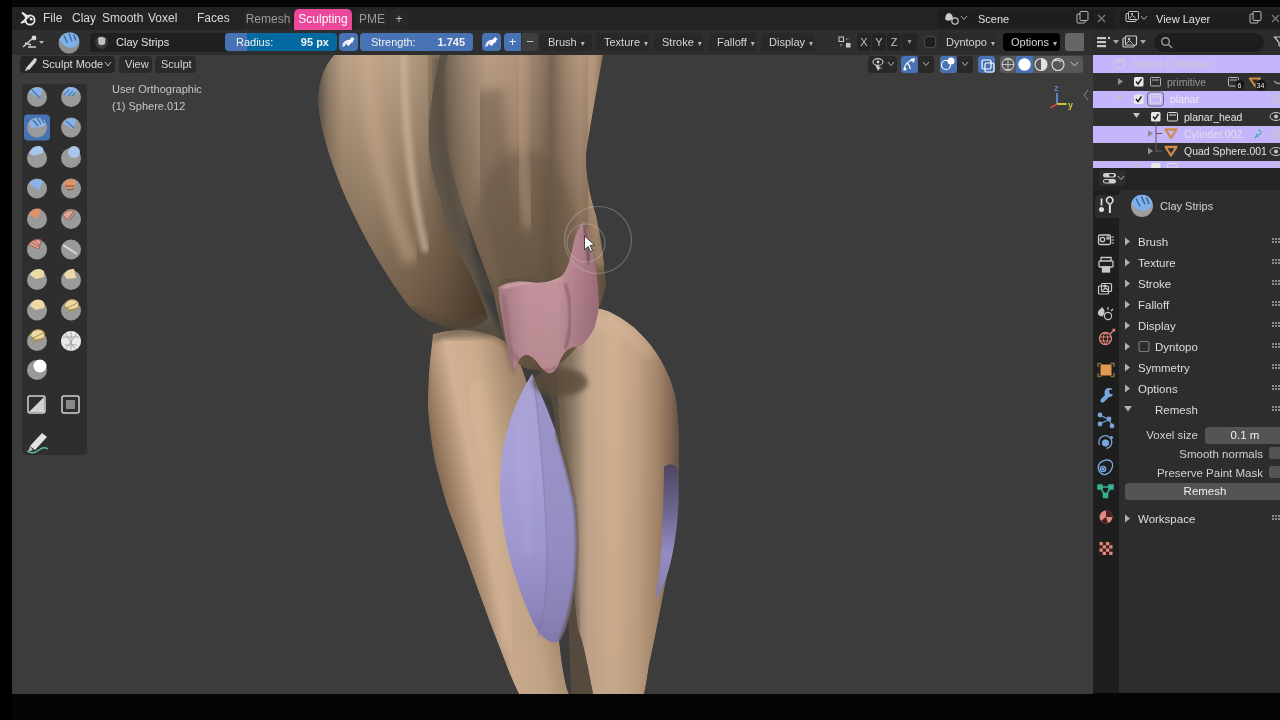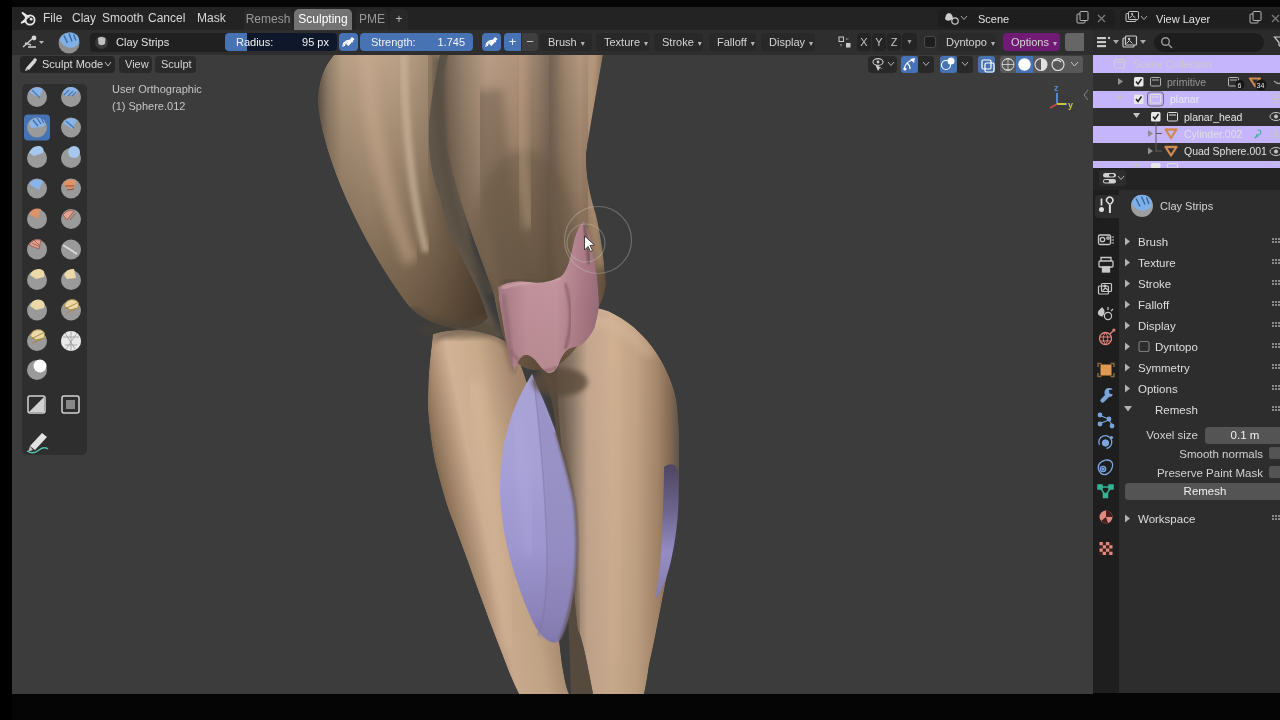--- a/index.html
+++ b/index.html
@@ -5,34 +5,34 @@
   * { margin:0; padding:0; box-sizing:border-box; }
   html,body { width:1280px; height:720px; background:#000; overflow:hidden;
     font-family:"Liberation Sans", sans-serif; }
   #stage { position:absolute; left:12px; top:0; width:1280px; height:720px; background:#050505; }
   .abs { position:absolute; }
   
   #topbar { left:0; top:7px; width:1280px; height:23px; background:#232323; }
   .menu { position:absolute; top:0; height:23px; line-height:23px; color:#d8d8d8; font-size:12px; }
   .tab { position:absolute; top:2px; height:21px; line-height:21px; font-size:12px;
     color:#999; text-align:center; background:#282828; border-radius:5px 5px 0 0; }
-  .tab.active { background:#737373; color:#fff; }
+  .tab.active { background:#ec4899; color:#fff; }
   
   #toolhdr { left:0; top:30px; width:1081px; height:25px; background:#2e2e2e; }
   #outlhdr { left:1081px; top:30px; width:199px; height:25px; background:#2b2b2b; }
   .btn { position:absolute; top:3px; height:18px; background:#282828; border-radius:4px;
     color:#d5d5d5; font-size:11px; line-height:18px; text-align:center; }
   .drop { position:absolute; top:3px; height:18px; background:#282828; border-radius:4px;
     color:#d5d5d5; font-size:11px; line-height:18px; padding-left:8px; }
   .drop .car { color:#b5b5b5; font-size:8px; margin-left:4px; }
   .slider { position:absolute; top:3px; height:18px; border-radius:4px; overflow:hidden;
-    background:#0f172a; font-size:11px; color:#f2f2f2; line-height:18px; }
+    background:#0369a1; font-size:11px; color:#f2f2f2; line-height:18px; }
   .slider .fill { position:absolute; left:0; top:0; bottom:0; background:#4772b3; }
   .slider .lab { position:absolute; left:11px; top:0; }
-  .slider .val { position:absolute; right:8px; top:0; }
+  .slider .val { position:absolute; right:8px; top:0;font-weight:bold; }
   
   #outliner { left:1081px; top:55px; width:199px; height:113px; background:#c4b5fd; overflow:hidden; }
   #props { left:1081px; top:168px; width:199px; height:525px; background:#2d2d2d; }
   #propshdr { position:absolute; left:0; top:0; width:199px; height:22px; background:#232323; }
   #navcol { position:absolute; left:0; top:22px; width:26px; height:503px; background:#1e1e1e; }
   
   #status { left:0; top:694px; width:1126px; height:18px; background:#232323;
     font-size:11px; color:#a6a6a6; line-height:18px;margin-top:36px; }
 </style>
 </head>
@@ -41,22 +41,22 @@
 
   <div id="topbar" class="abs">
     <svg class="abs" style="left:7px;top:3px" width="18" height="18" viewBox="0 0 18 18">
       <path d="M10.5 7.5 L3 2.5 L8 8.2 L2 13 L7.5 11" fill="none" stroke="#e8e8e8" stroke-width="1.6"></path>
       <circle cx="11" cy="10" r="4.6" fill="none" stroke="#e8e8e8" stroke-width="1.8"></circle>
       <circle cx="12.2" cy="9.2" r="1.4" fill="#e8e8e8"></circle>
     </svg>
     <div class="menu" style="left:31px">File</div>
     <div class="menu" style="left:60px">Clay</div>
     <div class="menu" style="left:90px">Smooth</div>
-    <div class="menu" style="left:136px">Cancel</div>
-    <div class="menu" style="left:185px">Mask</div>
+    <div class="menu" style="left:136px">Voxel</div>
+    <div class="menu" style="left:185px">Faces</div>
     <div class="tab" style="left:232px;width:48px">Remesh</div>
     <div class="tab active" style="left:282px;width:58px">Sculpting</div>
     <div class="tab" style="left:344px;width:32px">PME</div>
     <div class="tab" style="left:378px;width:18px;color:#bbb">+</div>
     <svg class="abs" style="left:926px;top:0" width="354" height="23" viewBox="0 0 354 23">
       <rect x="0" y="2.5" width="177" height="18" rx="4" fill="#1e1e1e"></rect>
       <rect x="182" y="2.5" width="170" height="18" rx="4" fill="#1e1e1e"></rect>
       <path d="M8,8 q3,-4 6,0 q2,3 -1,5 q-4,2 -6,-1 z" fill="#cdcdcd"></path>
       <circle cx="17" cy="14" r="3.2" fill="none" stroke="#cdcdcd" stroke-width="1.2"></circle>
       <path d="M23,9 l3,3.5 l3,-3.5" stroke="#a8a8a8" fill="none"></path>
@@ -143,21 +143,21 @@
       <rect x="1" y="1" width="4.5" height="4.5" fill="none" stroke="#c9c9c9"></rect>
       <rect x="8" y="7" width="4.5" height="4.5" fill="#c9c9c9"></rect>
       <path d="M3 8 l0 3 M8 3 l3 0" stroke="#c9c9c9" stroke-dasharray="1.5 1.2" fill="none"></path>
     </svg>
     <div class="btn" style="left:845px;width:14px;background:#242424;color:#c4c4c4">X</div>
     <div class="btn" style="left:860px;width:14px;background:#242424;color:#c4c4c4">Y</div>
     <div class="btn" style="left:875px;width:14px;background:#242424;color:#c4c4c4">Z</div>
     <div class="btn" style="left:890px;width:15px;background:#242424;color:#9a9a9a;font-size:8px">▾</div>
     <div class="abs" style="left:912px;top:6px;width:12px;height:12px;background:#1e1e1e;border:1px solid #4a4a4a;border-radius:3px"></div>
     <div class="drop" style="left:926px;width:58px;background:#2a2a2a">Dyntopo<span class="car">▾</span></div>
-    <div class="drop" style="left:991px;width:57px;background:#701a75">Options<span class="car">▾</span></div>
+    <div class="drop" style="left:991px;width:57px;background:#000000">Options<span class="car">▾</span></div>
     <div class="abs" style="left:1053px;top:3px;width:19px;height:18px;background:#666;border-radius:3px 0 0 3px"></div>
   </div>
   <div id="outlhdr" class="abs">
     <svg class="abs" style="left:3px;top:5px" width="24" height="14" viewBox="0 0 24 14">
       <rect x="1" y="2" width="9" height="2.2" fill="#c9c9c9"></rect>
         <rect x="1" y="6" width="9" height="2.2" fill="#c9c9c9"></rect>
         <rect x="1" y="10" width="9" height="2.2" fill="#c9c9c9"></rect>
       <circle cx="13" cy="3" r="1.2" fill="#c9c9c9"></circle>
       <path d="M17 5 l6 0 l-3 4 z" fill="#a8a8a8"></path>
     </svg>

